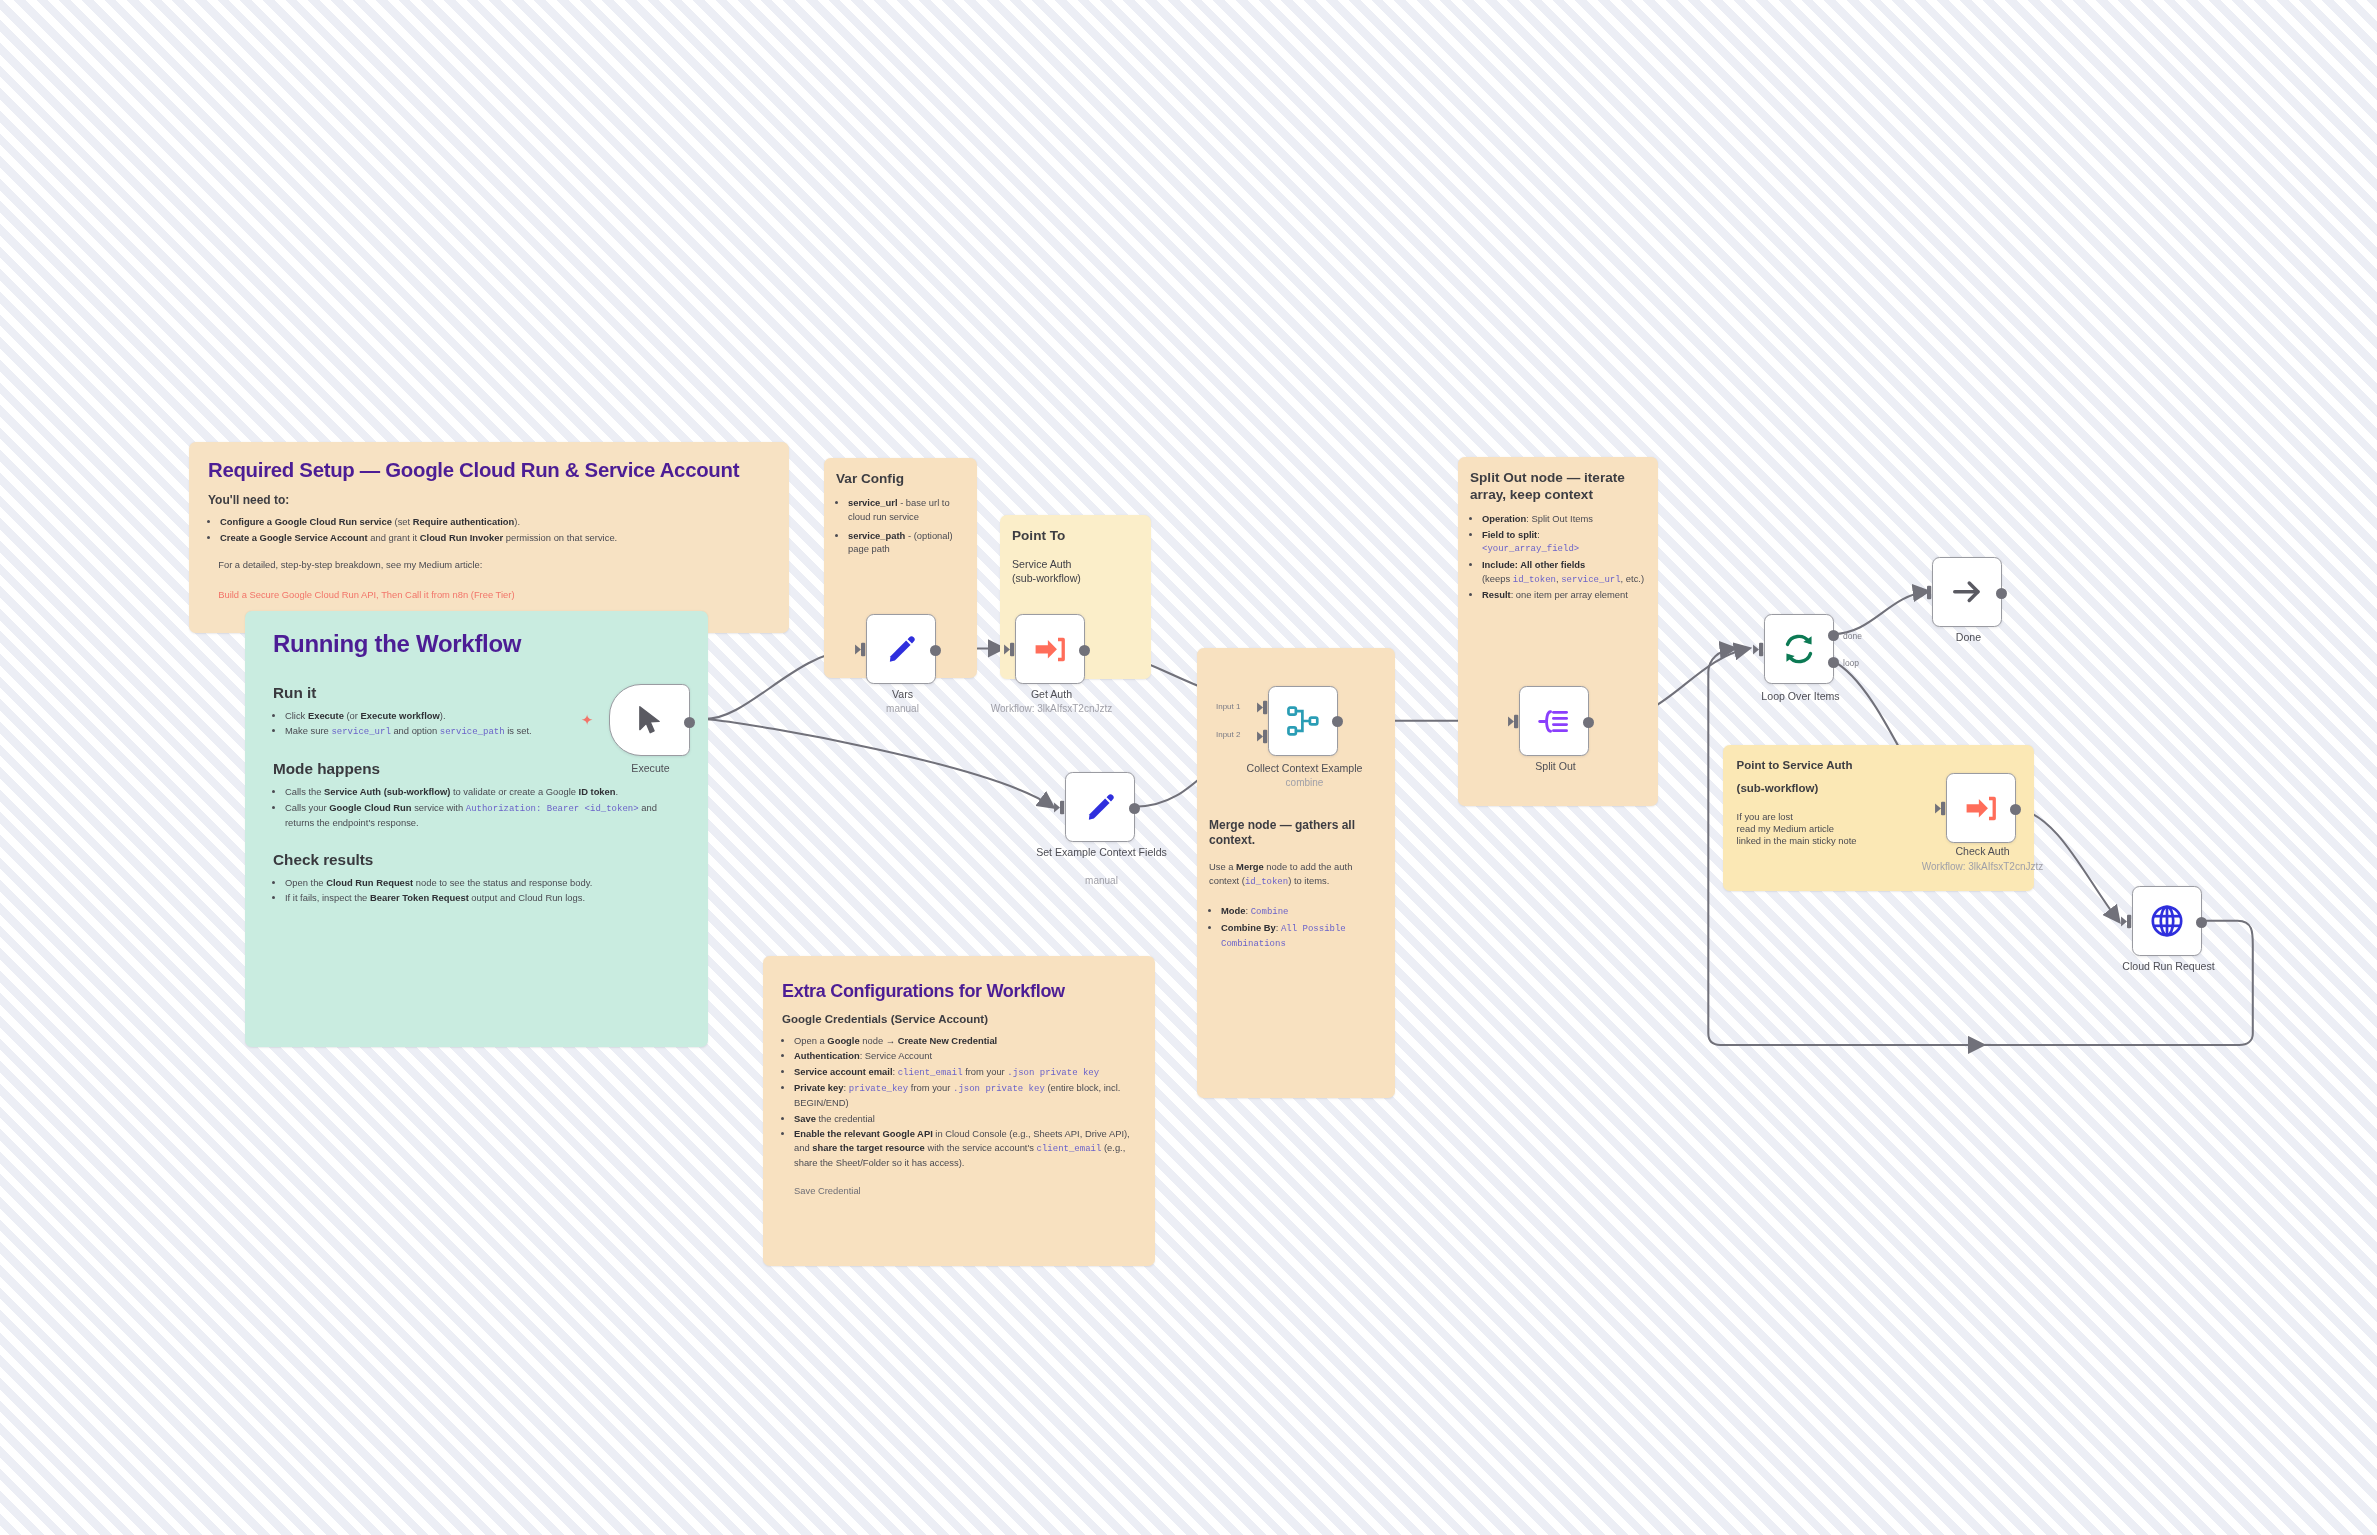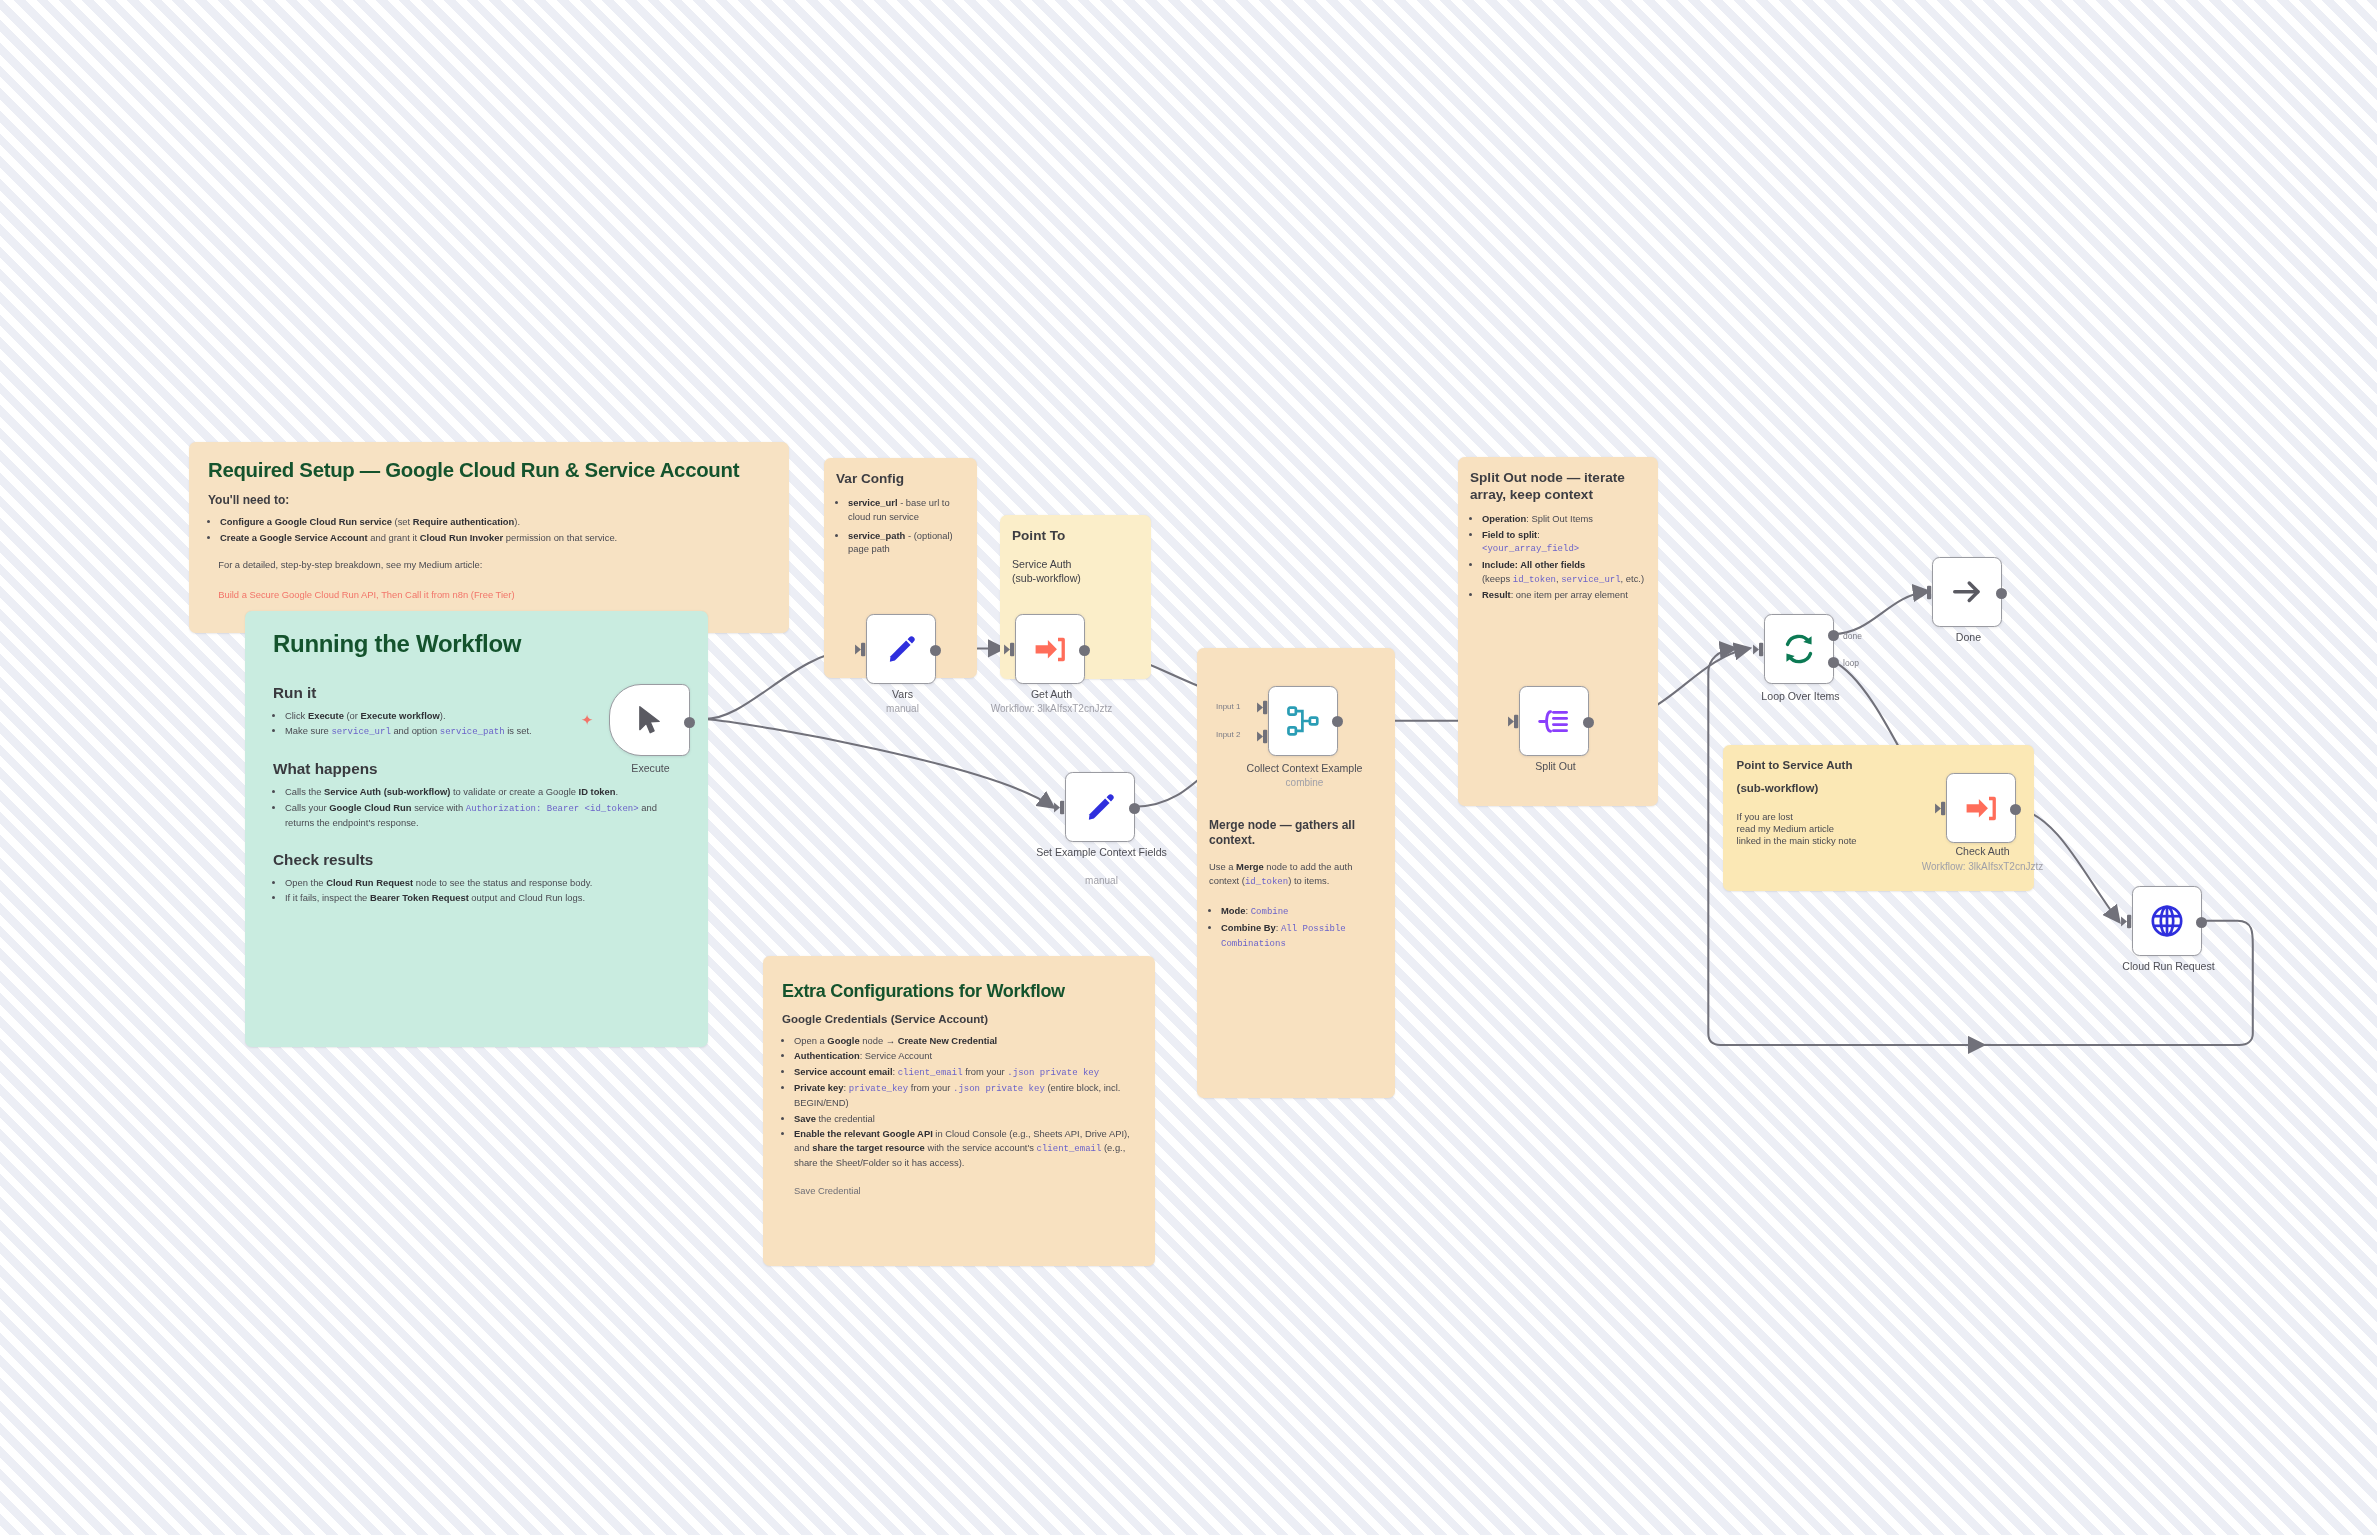--- a/index.html
+++ b/index.html
@@ -21,21 +21,21 @@
     position: absolute;
     border-radius: 6.8px;
     box-shadow: 0 0.9px 1.7px rgba(50,50,70,.10);
   }
   .sticky.orange { background: #f7e2c3; }
   .sticky.orange2 { background: #f8e1c0; }
   .sticky.green  { background: #c9ece0; }
   .sticky.yellow { background: #fbe8b5; }
 
   .sticky h1 {
-    font-size: 20.4px; font-weight: bold; color: #14532d;
+    font-size: 20.4px; font-weight: bold; color: #4c1d95;
     letter-spacing: -0.3px; line-height: 1.2;
   }
   .sticky h2 {
     font-size: 13.6px; font-weight: bold; color: #3d3d42; line-height: 1.25;
   }
   .sticky h3 {
     font-size: 15.3px; font-weight: bold; color: #39393e; line-height: 1.25;
   }
   .sticky p { font-size: 9.4px; color: #4b4b52; line-height: 1.45; }
   .sticky ul { list-style: disc; padding-left: 12px; }
@@ -147,21 +147,21 @@
     <a class="lnk" href="#" style="display:block;margin-top:17px;margin-left:10.2px">Build a Secure Google Cloud Run API, Then Call it from n8n (Free Tier)</a>
   </div>
 
   <div class="sticky green" style="left:245px;top:611px;width:463px;height:436px;padding:19px 28px">
     <h1 style="font-size:24px">Running the Workflow</h1>
     <h3 style="margin-top:24px">Run it</h3>
     <ul style="margin-top:6.8px">
       <li>Click <b>Execute</b> (or <b>Execute workflow</b>).</li>
       <li>Make sure <code>service_url</code> and option <code>service_path</code> is set.</li>
     </ul>
-    <h3 style="margin-top:20.4px">What happens</h3>
+    <h3 style="margin-top:20.4px">Mode happens</h3>
     <ul style="margin-top:6.8px">
       <li>Calls the <b>Service Auth (sub-workflow)</b> to validate or create a Google <b>ID token</b>.</li>
       <li>Calls your <b>Google Cloud Run</b> service with <code>Authorization: Bearer &lt;id_token&gt;</code> and returns the endpoint's response.</li>
     </ul>
     <h3 style="margin-top:20.4px">Check results</h3>
     <ul style="margin-top:6.8px">
       <li>Open the <b>Cloud Run Request</b> node to see the status and response body.</li>
       <li>If it fails, inspect the <b>Bearer Token Request</b> output and Cloud Run logs.</li>
     </ul>
   </div>

